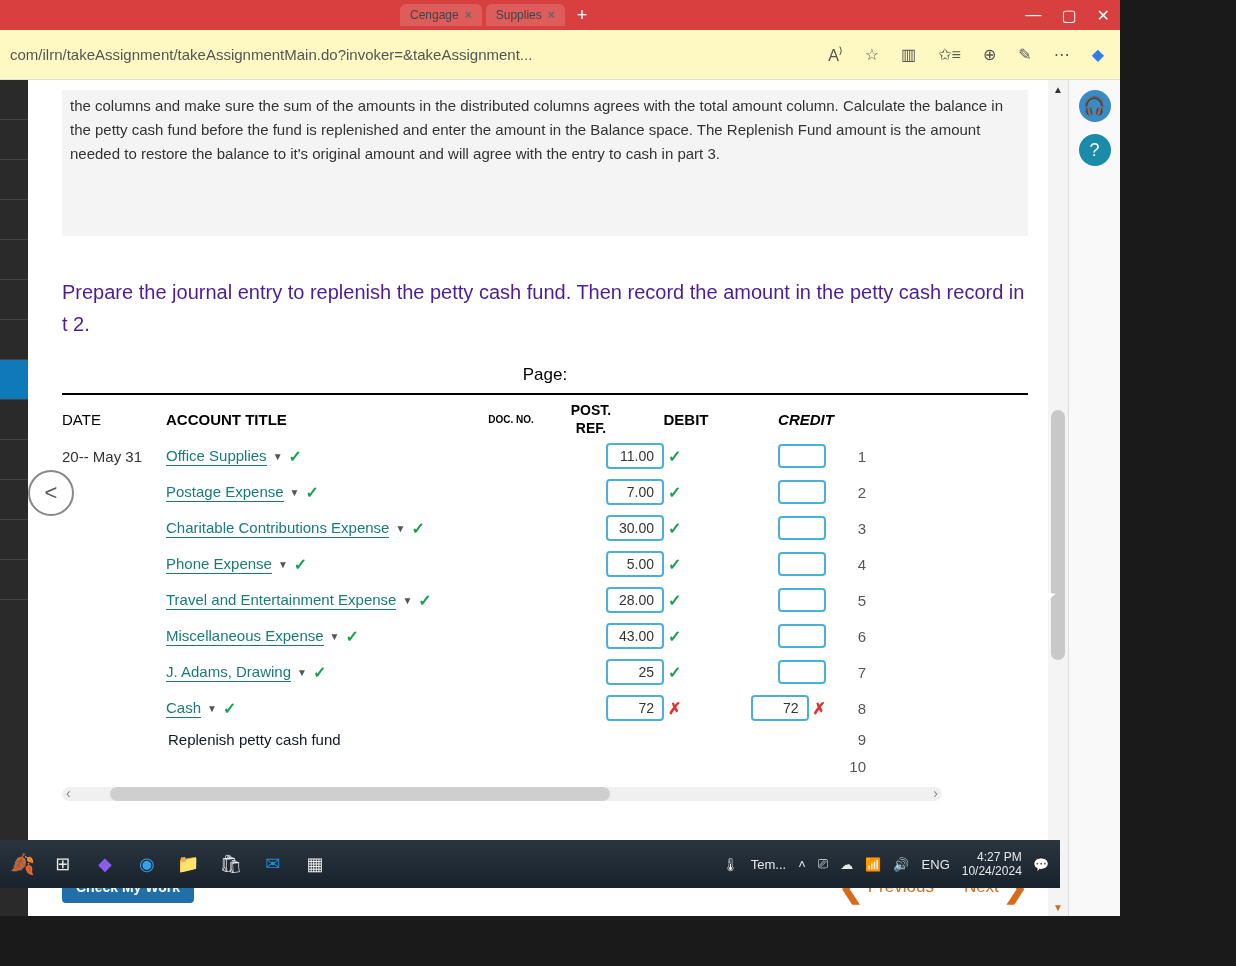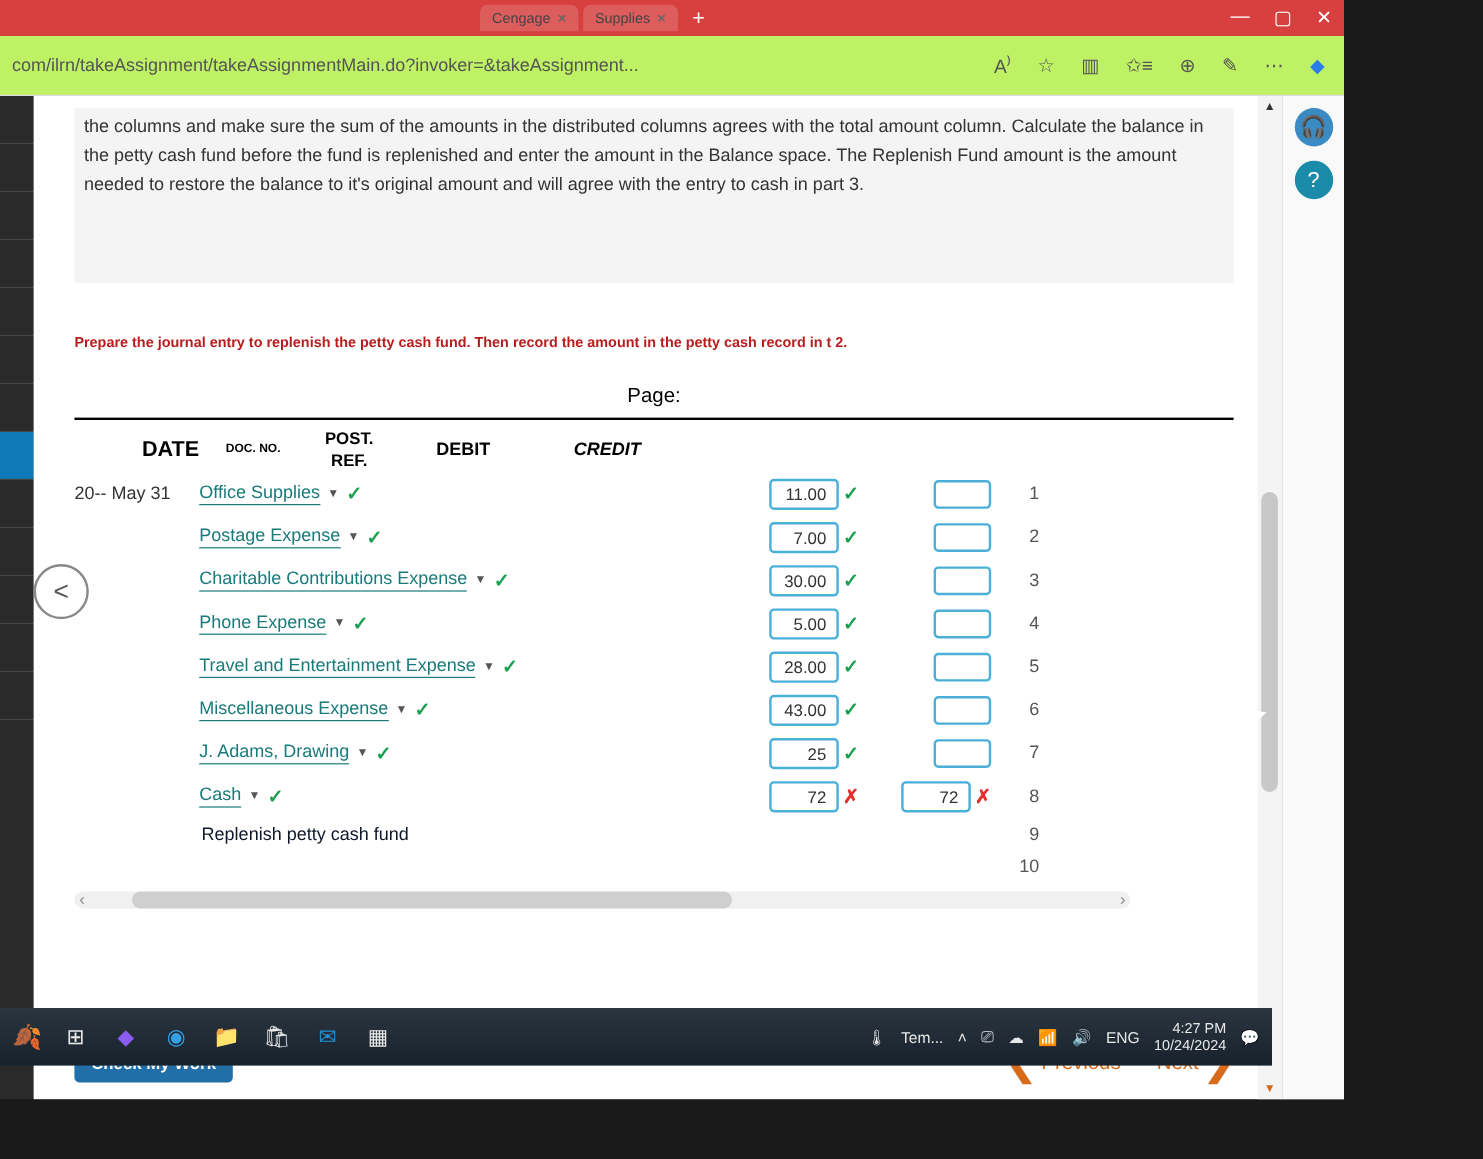--- a/index.html
+++ b/index.html
@@ -34,21 +34,21 @@
   color: #444;
   font-size: 12px;
   display: flex;
   align-items: center;
   gap: 6px;
 }
 .tab-close { color: #666; font-weight: bold; }
 .new-tab { color: #fff; font-size: 18px; padding: 0 8px; }
 .win-controls { display: flex; gap: 20px; color: #fff; font-size: 16px; }
 .url-bar {
-  background: #bef264;
+  background: #fef9c3;
   height: 50px;
   width: 1120px;
   display: flex;
   align-items: center;
   padding: 0 10px;
   gap: 10px;
   border-bottom: 1px solid #ddd;
 }
 .url-text { flex: 1; color: #555; font-size: 15px; }
 .url-icon { color: #555; font-size: 16px; padding: 0 6px; }
@@ -94,23 +94,23 @@
 .instructions {
   background: #f4f4f4;
   color: #333;
   font-size: 15px;
   line-height: 1.6;
   padding: 4px 8px 70px 8px;
   margin-bottom: 40px;
   border-radius: 0 0 2px 2px;
 }
 .prompt-text {
-  color: #b91c1c;
-  font-size: 12px;
-  font-weight: bold;
+  color: #4c1d95;
+  font-size: 20px;
+  font-weight: normal;
   line-height: 1.6;
   margin-bottom: 25px;
 }
 .journal {
   position: relative;
 }
 .page-label {
   text-align: center;
   font-size: 17px;
   font-weight: normal;
@@ -118,33 +118,33 @@
 }
 .journal-table {
   width: 100%;
   border-top: 2px solid #000;
 }
 .head-row {
   display: flex;
   align-items: center;
   padding: 6px 0;
 }
-.col-date { width: 104px; font-weight: bold; font-size: 18px; text-align: right; }
+.col-date { width: 104px; font-weight: normal; font-size: 15px; text-align: left; }
 .col-acct { width: 300px; font-weight: bold; font-size: 15px; }
 .col-doc { width: 90px; font-weight: bold; font-size: 10px; text-align: center; line-height: 1.3; }
 .col-post { width: 70px; font-weight: bold; font-size: 14px; text-align: center; line-height: 1.3; }
 .col-debit { width: 120px; font-weight: bold; font-size: 15px; text-align: center; }
 .col-credit { width: 120px; font-weight: bold; font-size: 15px; text-align: center; font-style: italic; }
 .data-rows { display: flex; flex-direction: column; gap: 10px; }
 .data-row { display: flex; align-items: center; }
 .cell-date { width: 104px; font-size: 15px; color: #333; }
 .cell-acct { width: 330px; display: flex; align-items: center; gap: 6px; }
 .cell-doc { width: 60px; }
 .cell-post { width: 50px; }
-.cell-debit { width: 110px; display: flex; align-items: center; justify-content: flex-end; gap: 4px; }
+.cell-debit { width: 110px; display: flex; align-items: center; justify-content: flex-start; gap: 4px; }
 .cell-credit { width: 110px; display: flex; align-items: center; justify-content: flex-end; gap: 4px; }
 .cell-line { width: 46px; font-size: 15px; color: #555; text-align: right; padding-right: 6px; }
 .acct-link {
   color: #1a7a7a;
   border-bottom: 1px solid #1a7a7a;
   font-size: 15px;
   padding-bottom: 1px;
 }
 .dd-arrow { color: #555; font-size: 10px; }
 .check { color: #1aa051; font-size: 16px; font-weight: bold; }
@@ -322,20 +322,21 @@
 
     <div class="assign-body">
       <div class="instructions">the columns and make sure the sum of the amounts in the distributed columns agrees with the total amount column. Calculate the balance in the petty cash fund before the fund is replenished and enter the amount in the Balance space. The Replenish Fund amount is the amount needed to restore the balance to it's original amount and will agree with the entry to cash in part 3.</div>
       <div class="prompt-text">Prepare the journal entry to replenish the petty cash fund. Then record the amount in the petty cash record in t 2.</div>
 
       <div class="journal">
         <div class="page-label">Page:</div>
         <div class="journal-table">
           <div class="head-row">
             <div class="col-date">DATE</div>
+            <div class="col-acct">ACCOUNT TITLE</div>
             <div class="col-doc"><span>DOC. NO.</span></div>
             <div class="col-post"><span>POST. REF.</span></div>
             <div class="col-debit">DEBIT</div>
             <div class="col-credit">CREDIT</div>
           </div>
 
           <div class="data-rows" id="rows">
               <div class="data-row">
                 <div class="cell-date">20-- May 31</div>
                 <div class="cell-acct">

